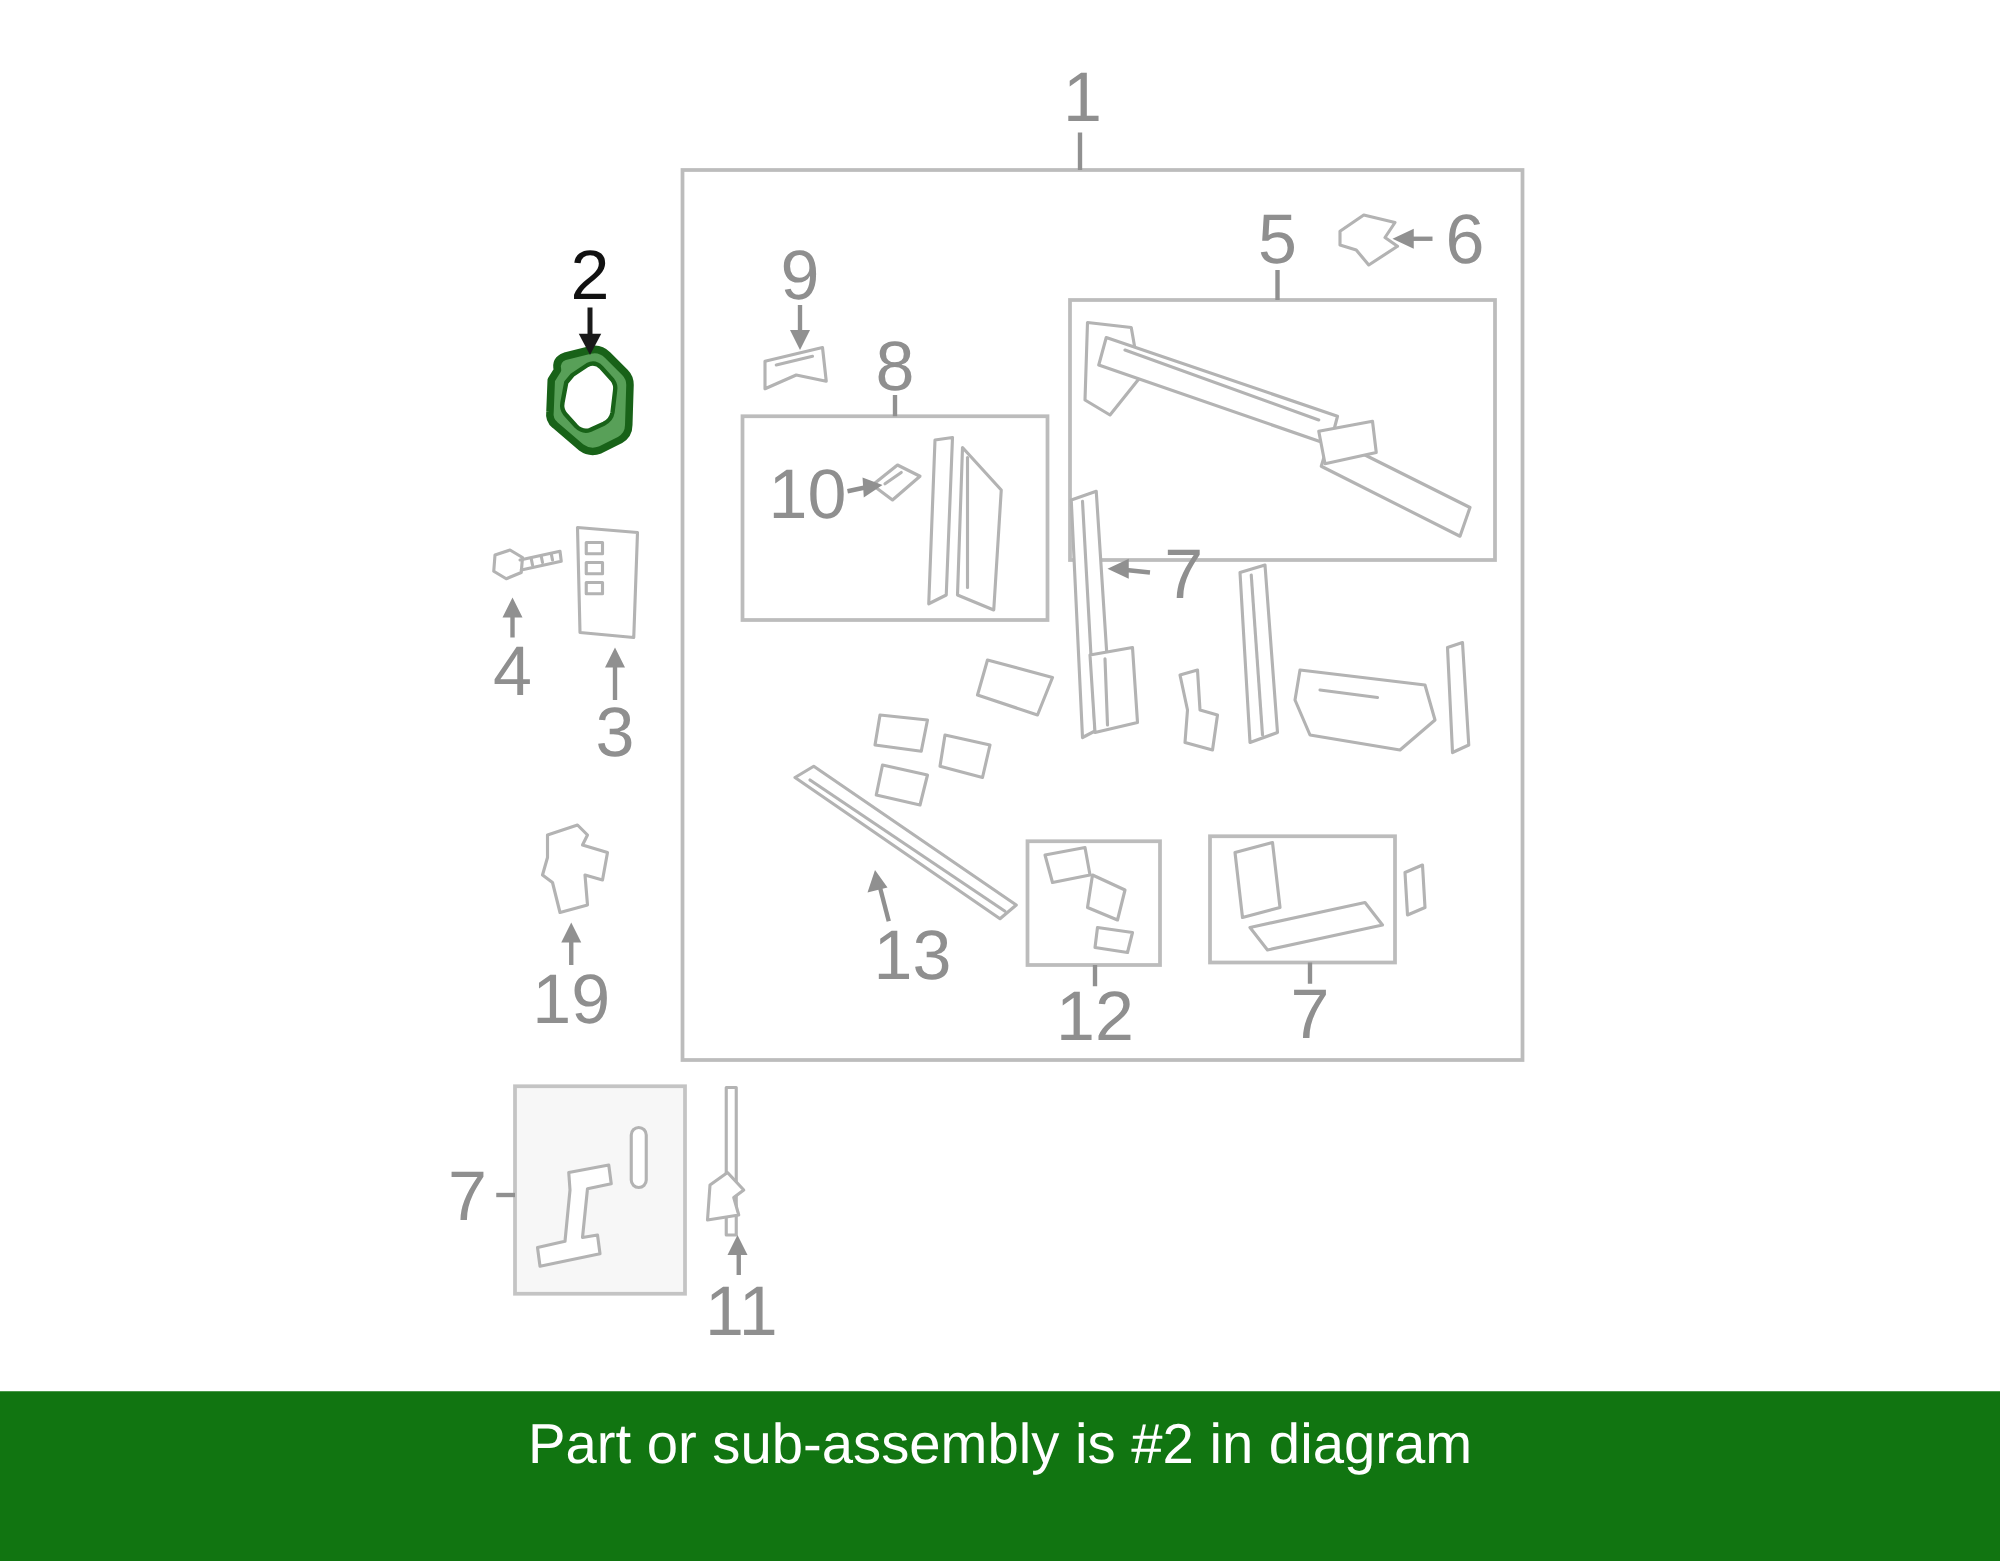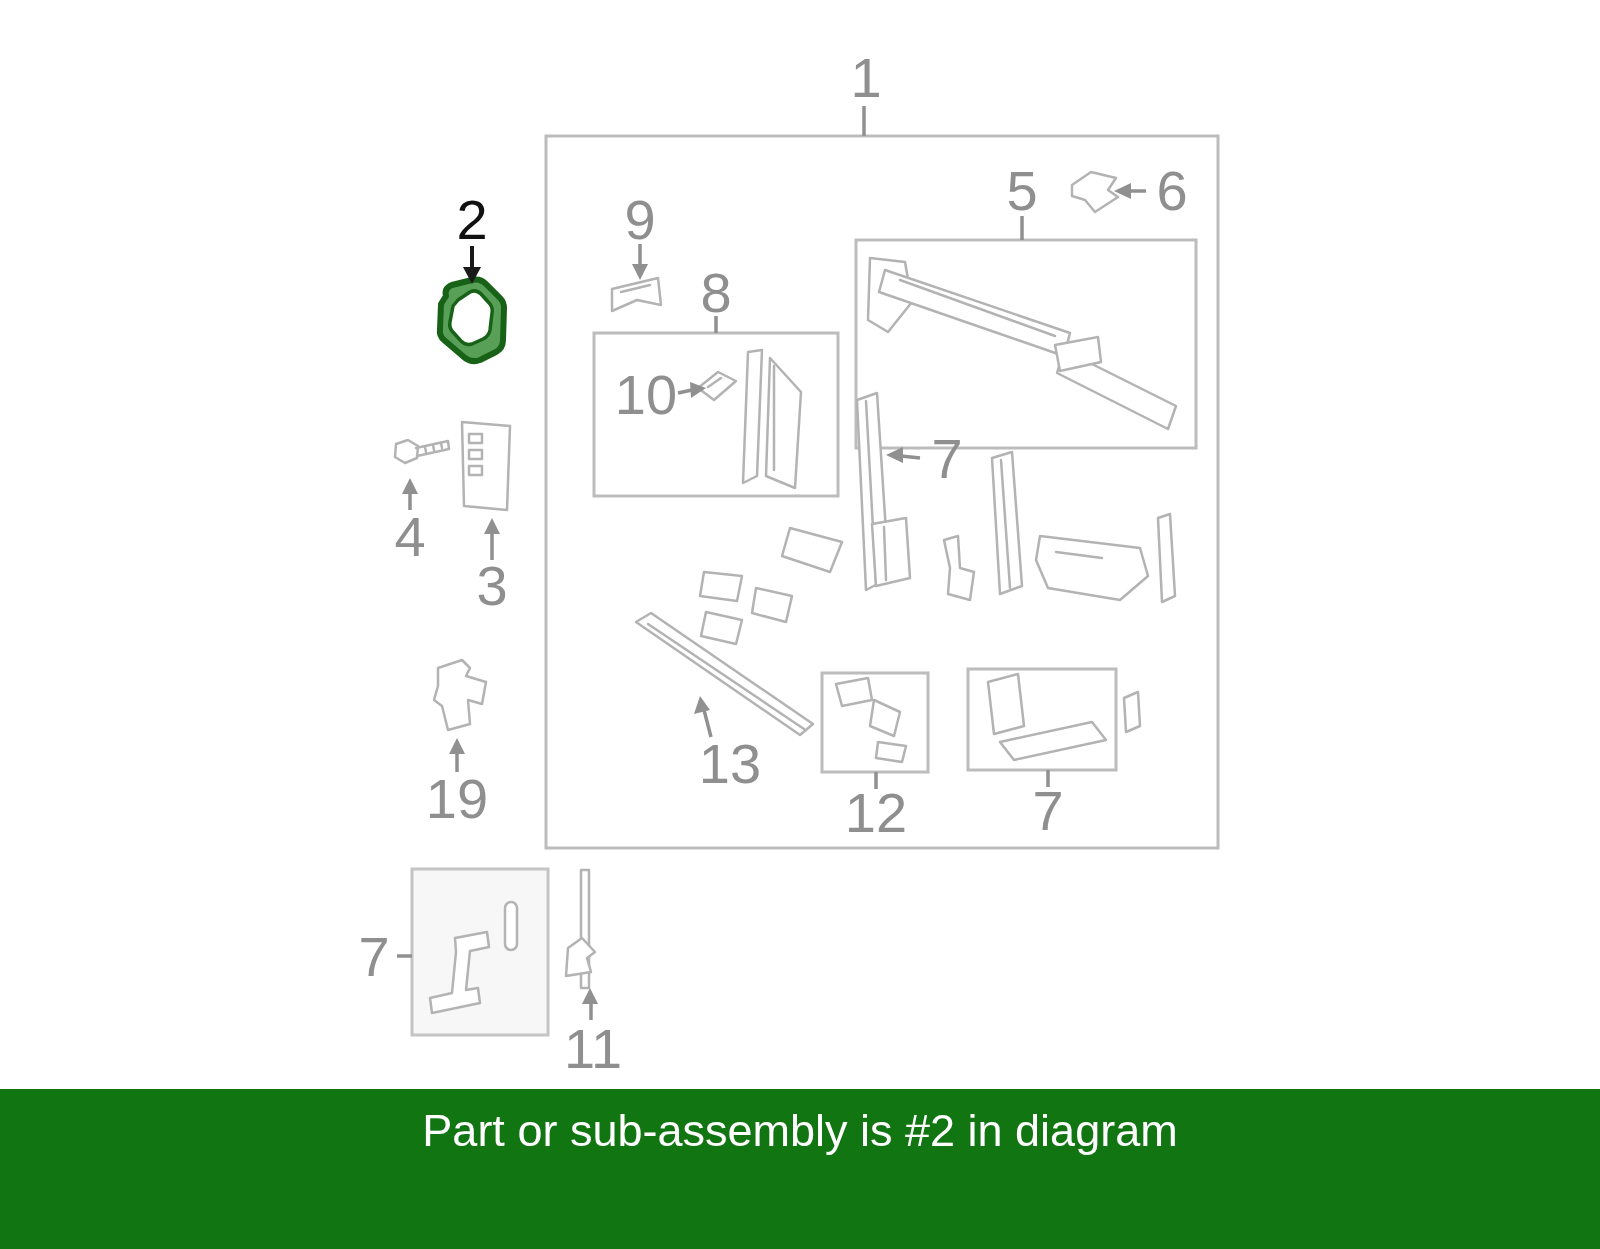--- a/index.html
+++ b/index.html
@@ -26,21 +26,21 @@
   .artline{fill:none;stroke:#b3b3b3;stroke-width:2.5;stroke-linejoin:round;stroke-linecap:round;}
   .box{fill:none;stroke:#bcbcbc;stroke-width:3;}
   .boxfill{fill:#f7f7f7;stroke:#c4c4c4;stroke-width:3;}
   .leader{stroke:#909090;stroke-width:3.5;fill:none;}
   .head{fill:#909090;stroke:none;}
   .leader-hl{stroke:#1a1a1a;stroke-width:4;fill:none;}
   .head-hl{fill:#1a1a1a;stroke:none;}
   .banner{
     position:absolute;
     left:0;right:0;bottom:0;
-    height:160px;
+    height:136px;
     background:#117511;
     color:#ffffff;
     text-align:center;
     padding-top:14px;
     box-sizing:border-box;
   }
   .banner-line{
     font-size:45px;
     line-height:56px;
     font-family:"Liberation Sans", sans-serif;

